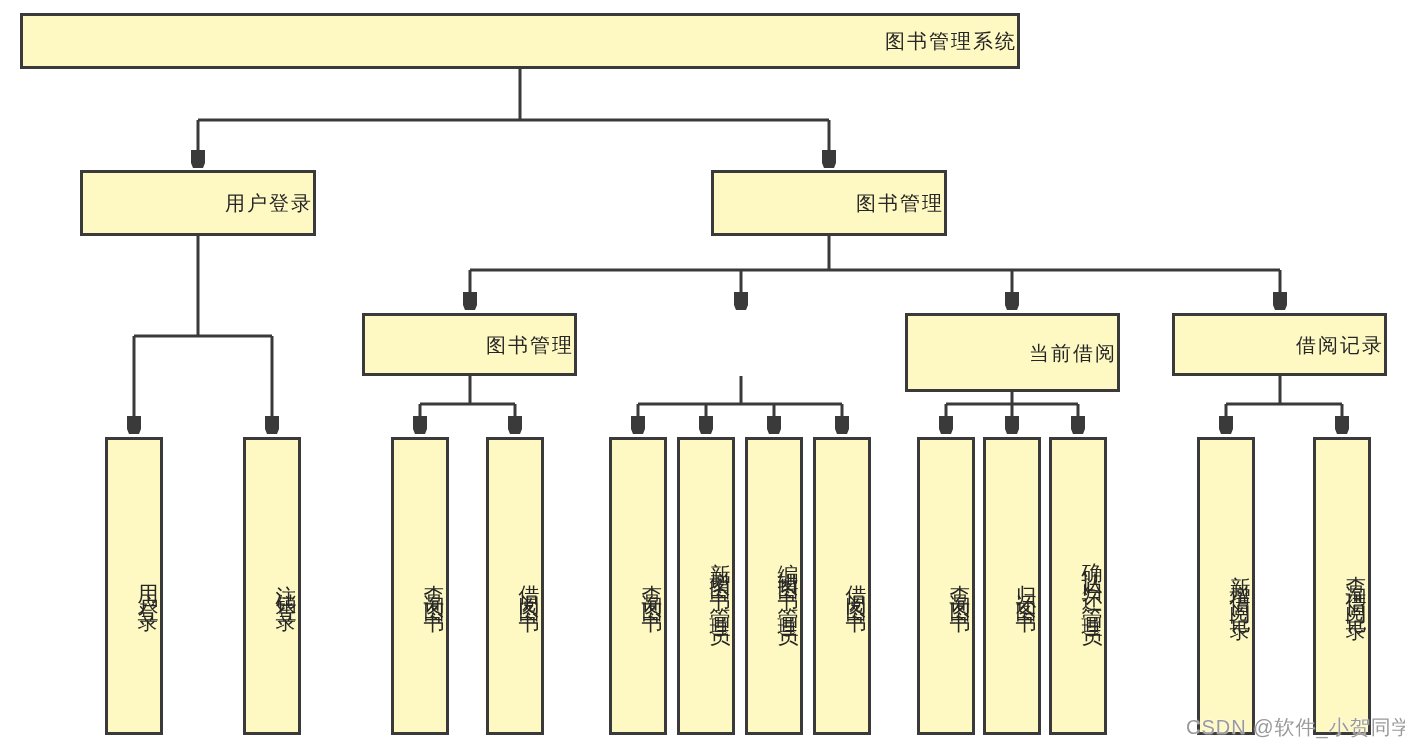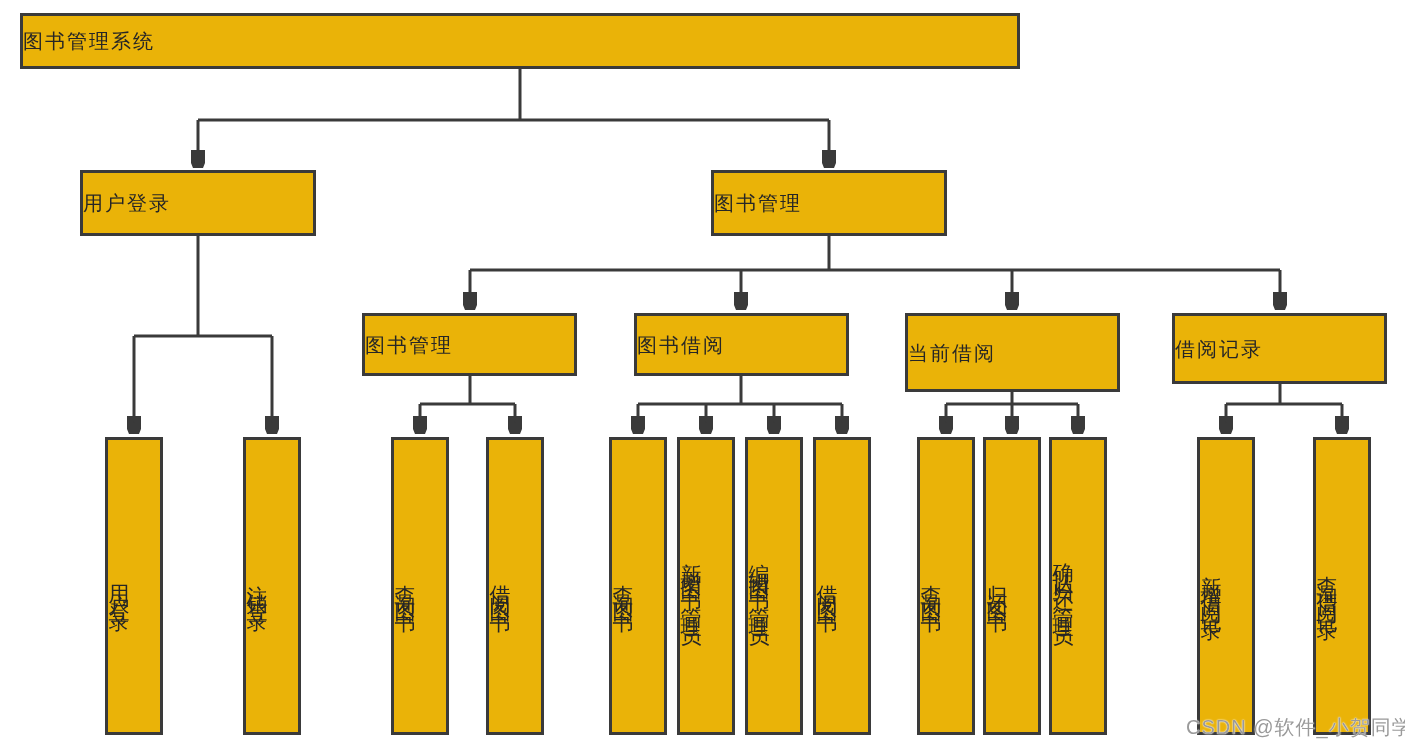--- a/index.html
+++ b/index.html
@@ -6,26 +6,26 @@
   #stage {
     position: relative;
     width: 1405px;
     height: 747px;
     background: #ffffff;
     font-family: "Liberation Sans", "DejaVu Sans", sans-serif;
     overflow: hidden;
   }
   .box {
     position: absolute;
-    background: #eab308;
+    background: #fef9c3;
     border: 3px solid #3a3a3a;
     box-sizing: border-box;
     display: flex;
     align-items: center;
-    justify-content: flex-start;
+    justify-content: flex-end;
     color: #262626;
     z-index: 2;
   }
   .h-label {
     font-size: 20px;
     letter-spacing: 2px;
     white-space: nowrap;
     line-height: 1.2;
   }
   .v-label {
@@ -122,27 +122,24 @@
   <div class="box" style="left:80px; top:170px; width:236px; height:66px;">
     <span class="h-label">用户登录</span>
   </div>
   <div class="box" style="left:711px; top:170px; width:236px; height:66px;">
     <span class="h-label">图书管理</span>
   </div>
 
   <div class="box" style="left:362px; top:313px; width:215px; height:63px;">
     <span class="h-label">图书管理</span>
   </div>
-  <div class="box" style="left:634px; top:313px; width:215px; height:63px;">
-    <span class="h-label">图书借阅</span>
-  </div>
   <div class="box" style="left:905px; top:313px; width:215px; height:79px;">
     <span class="h-label">当前借阅</span>
   </div>
-  <div class="box" style="left:1172px; top:313px; width:215px; height:71px;">
+  <div class="box" style="left:1172px; top:313px; width:215px; height:63px;">
     <span class="h-label">借阅记录</span>
   </div>
 
   <div class="box" style="left:105px; top:437px; width:58px; height:298px;">
     <span class="v-label">用户登录</span>
   </div>
   <div class="box" style="left:243px; top:437px; width:58px; height:298px;">
     <span class="v-label">注销登录</span>
   </div>
 

